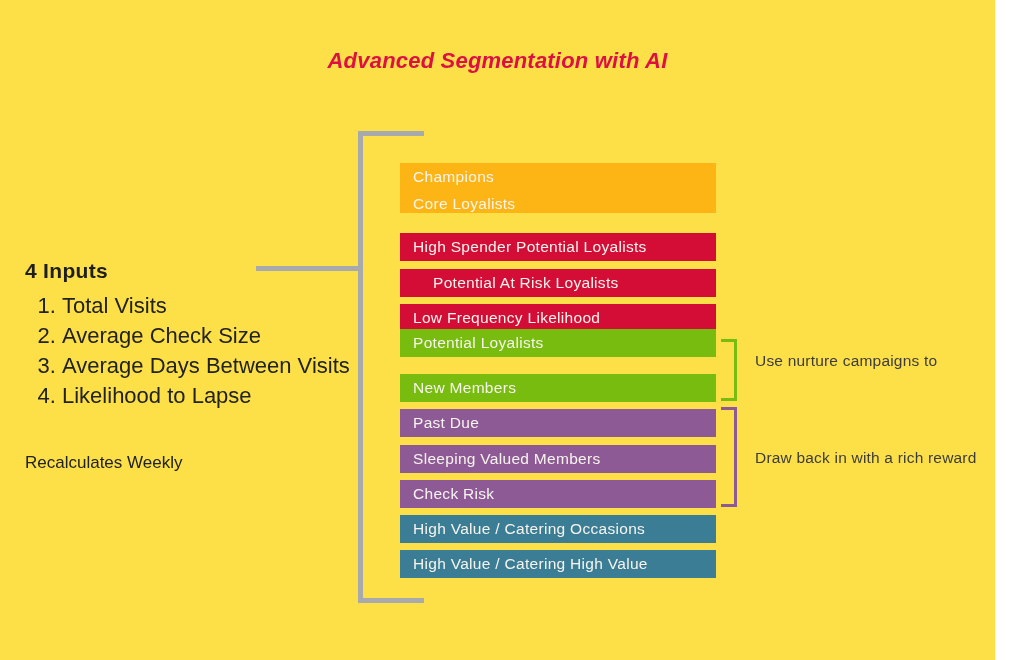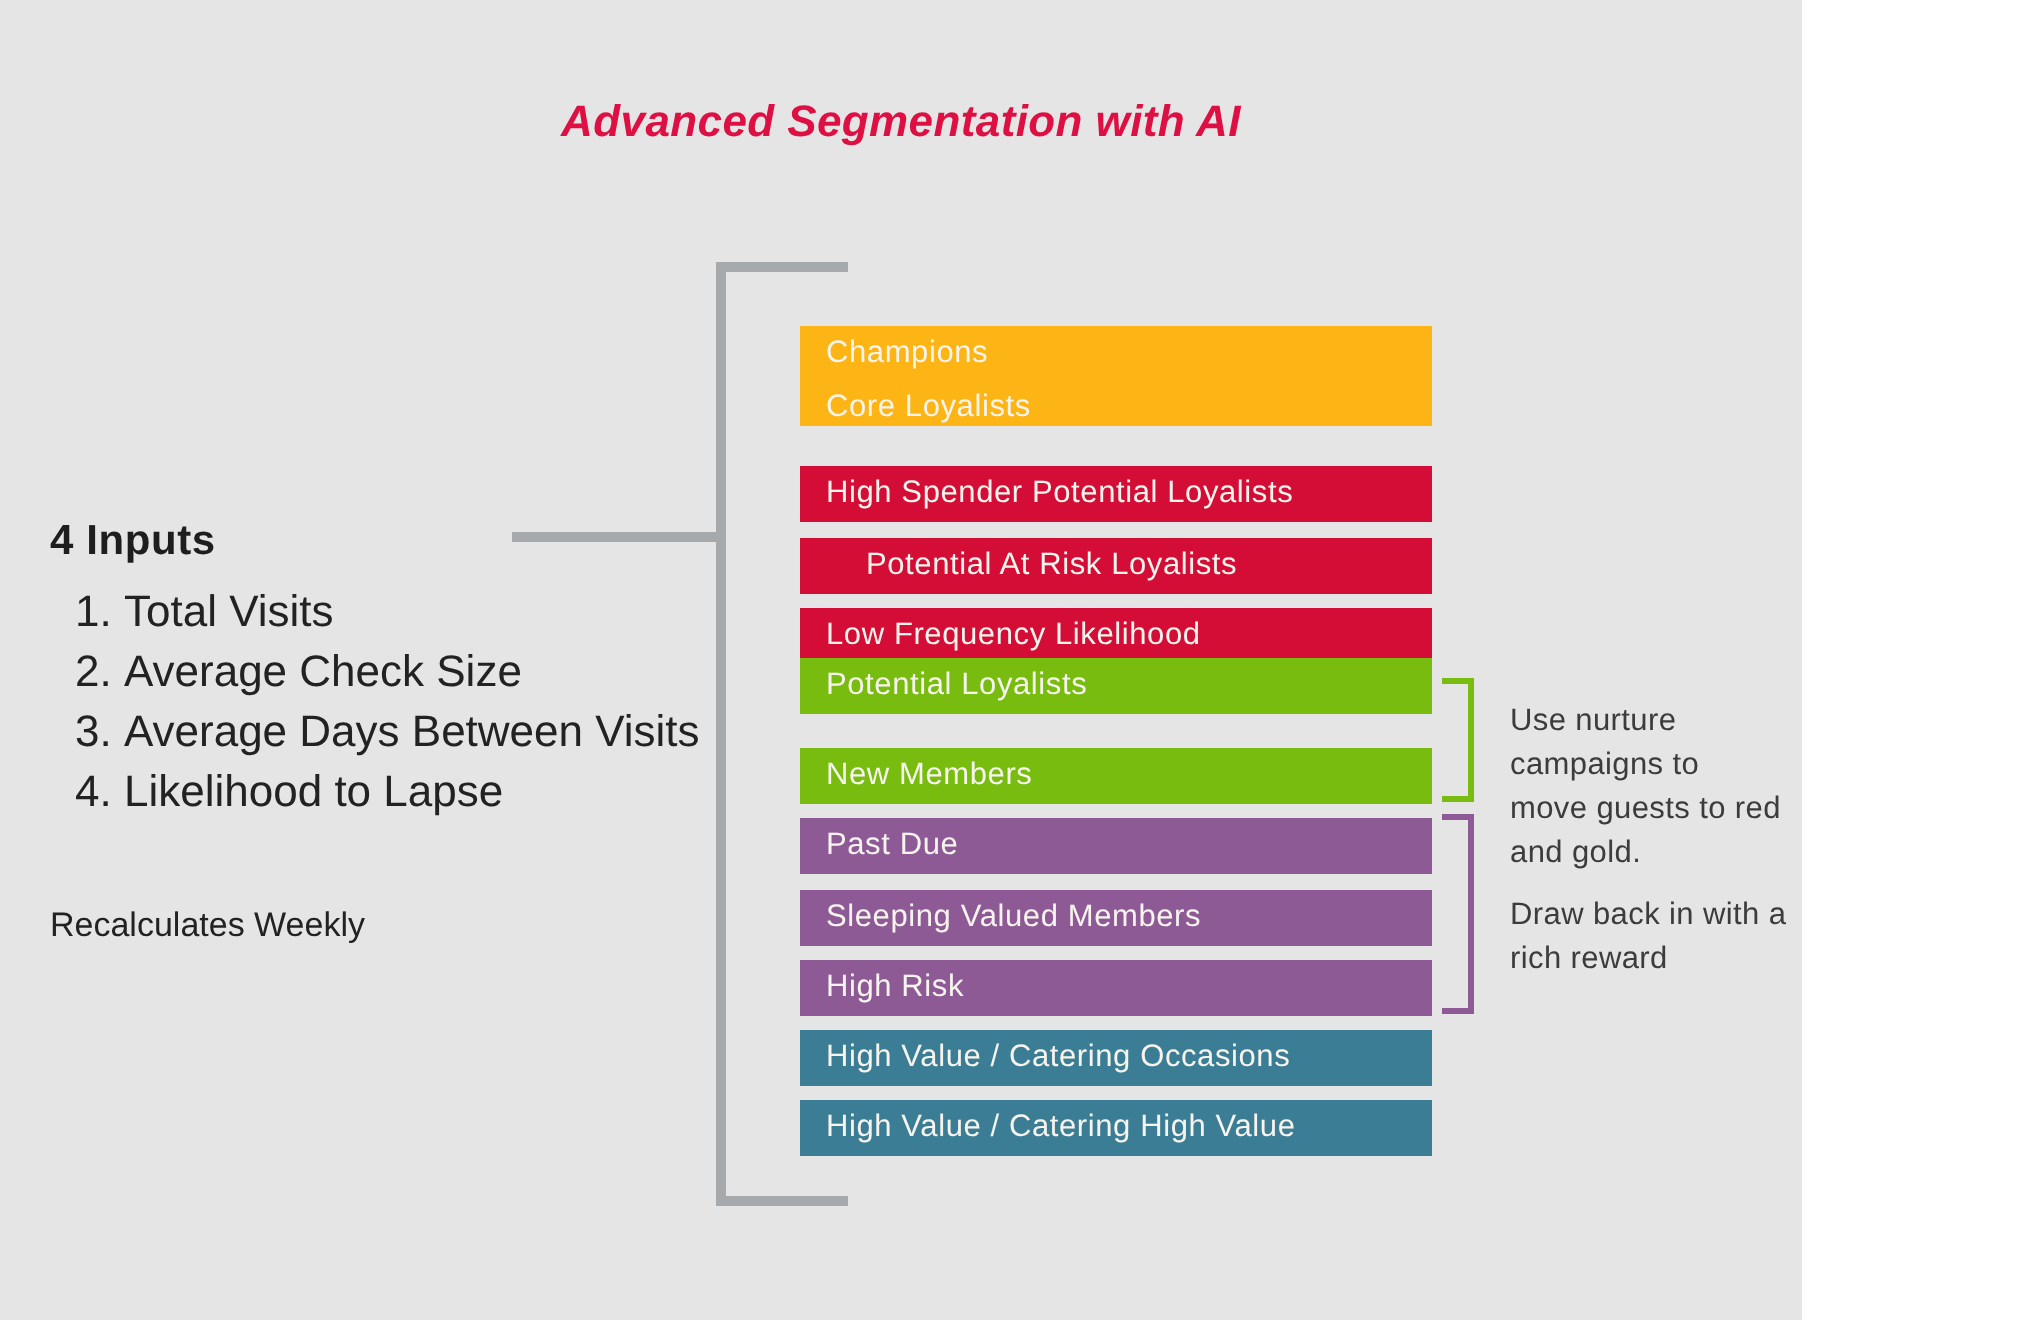--- a/index.html
+++ b/index.html
@@ -1,20 +1,20 @@
 <!DOCTYPE html>
 <html><head>
 <meta charset="utf-8">
 <style>
   html, body { margin: 0; padding: 0; background: #ffffff; }
   .canvas {
     position: relative;
-    width: 901px;
+    width: 995px;
     height: 660px;
-    background: #e5e5e5;
+    background: #fde047;
     overflow: hidden;
     font-family: "Liberation Sans", sans-serif;
     color: #1e1e1e;
   }
 
   .title {
     position: absolute;
     top: 48px;
     left: 0;
     width: 100%;
@@ -153,21 +153,21 @@
       <div class="segment-bar" style="top: 374px; background: rgb(119, 188, 15); color: rgb(247, 244, 238);">
         <span>New Members</span>
       </div>
       <div class="segment-bar" style="top: 409px; background: rgb(142, 90, 150); color: rgb(247, 244, 238);">
         <span>Past Due</span>
       </div>
       <div class="segment-bar" style="top: 445px; background: rgb(142, 90, 150); color: rgb(247, 244, 238);">
         <span>Sleeping Valued Members</span>
       </div>
       <div class="segment-bar" style="top: 480px; background: rgb(142, 90, 150); color: rgb(247, 244, 238);">
-        <span>High Risk</span>
+        <span>Check Risk</span>
       </div>
       <div class="segment-bar" style="top: 515px; background: rgb(58, 125, 149); color: rgb(247, 244, 238);">
         <span>High Value / Catering Occasions</span>
       </div>
       <div class="segment-bar" style="top: 550px; background: rgb(58, 125, 149); color: rgb(247, 244, 238);">
         <span>High Value / Catering High Value</span>
       </div>
     </div>
 
   <div class="inputs-heading">4 Inputs</div>
@@ -177,17 +177,16 @@
       <li>Average Days Between Visits</li>
       <li>Likelihood to Lapse</li>
     </ol>
   <div class="inputs-footnote">Recalculates Weekly</div>
 
   <div class="anno-bracket bracket-nurture" style="border-color: rgb(119, 188, 15);"></div>
   <div class="anno-bracket bracket-winback" style="border-color: rgb(142, 90, 150);"></div>
 
   <div class="anno-text anno-nurture">
     <div>Use nurture campaigns to</div>
-    <div>move guests to red and gold.</div>
   </div>
   <div class="anno-text anno-winback">Draw back in with a rich reward</div>
 
 </div>
 
 </body></html>

